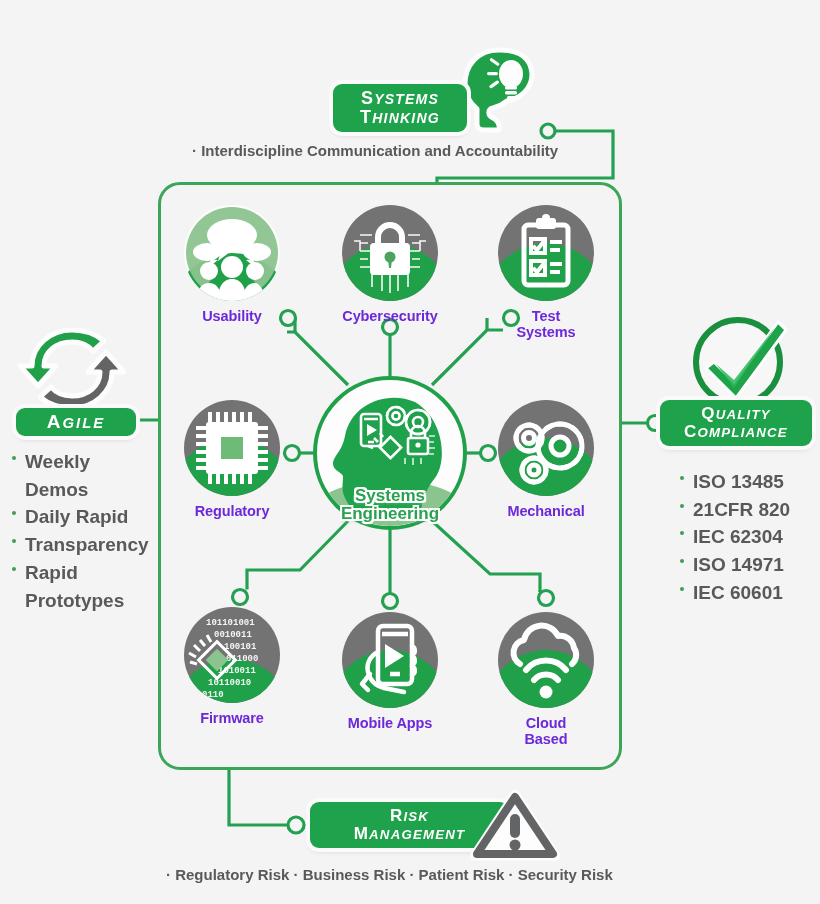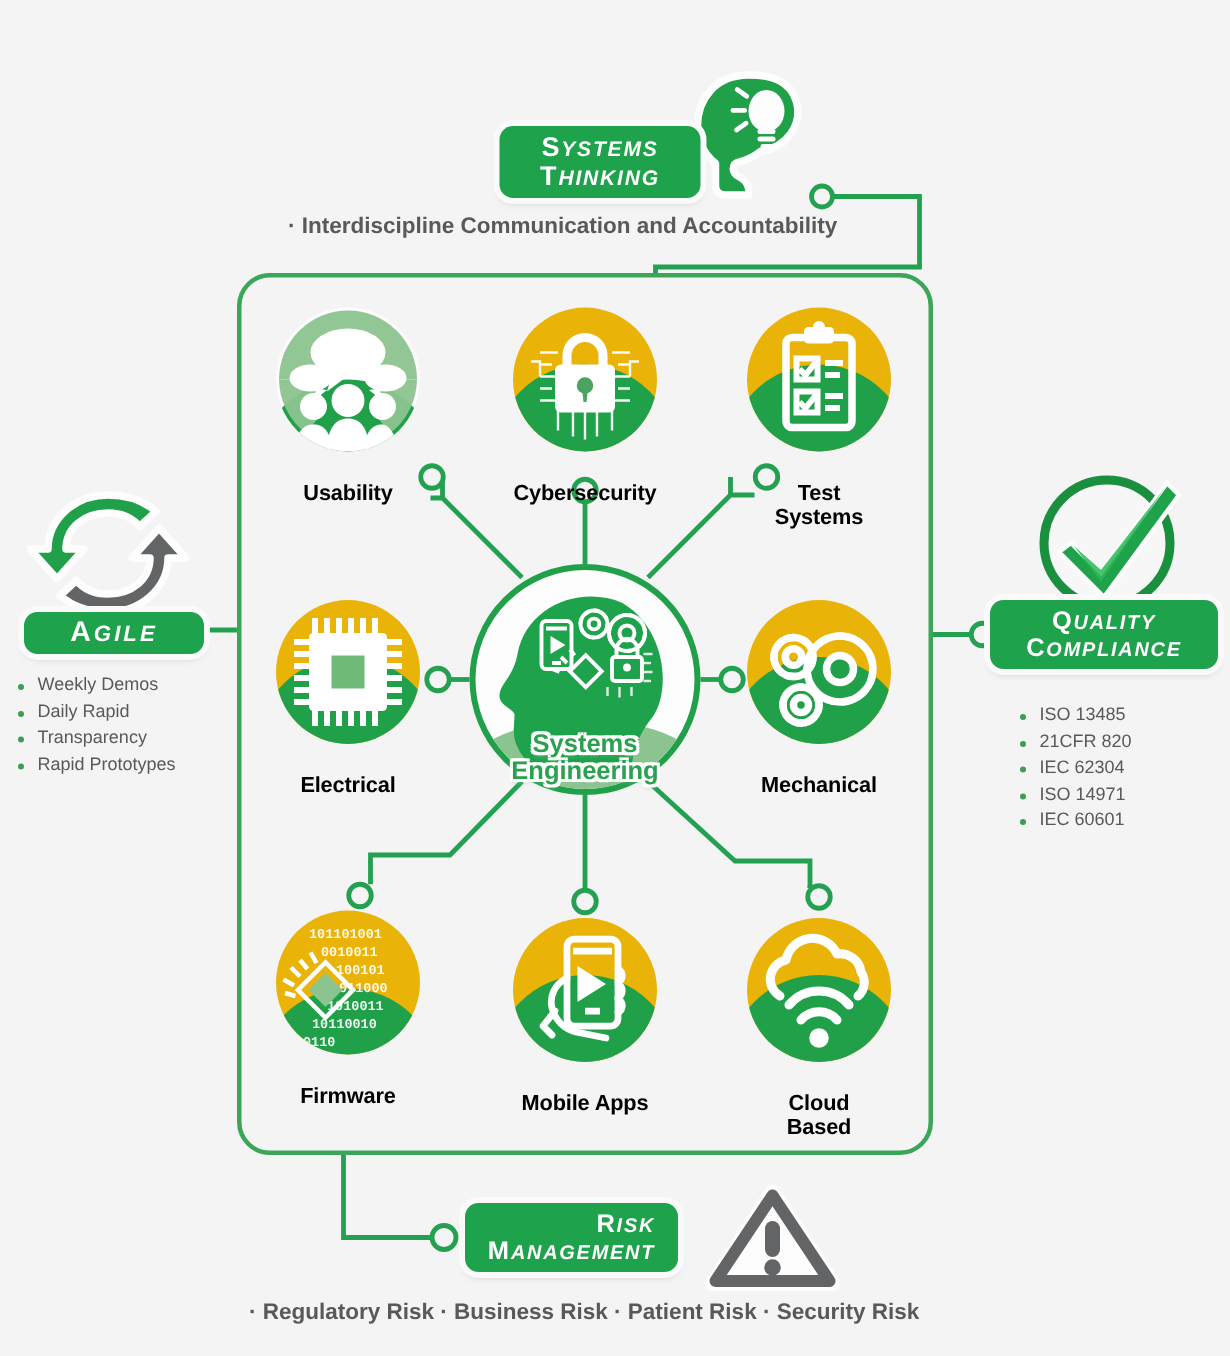--- a/index.html
+++ b/index.html
@@ -20,32 +20,32 @@
   .main-box{
     position:absolute;left:158px;top:182px;width:464px;height:588px;
     border:3px solid #3ba558;border-radius:22px;box-sizing:border-box;
     background:transparent;
   }
 
   
   .node{position:absolute;width:96px;text-align:center;}
   .circle{
     position:relative;width:96px;height:96px;border-radius:50%;
-    background:#eab308;overflow:hidden;
+    background:#737373;overflow:hidden;
     display:flex;align-items:center;justify-content:center;
   }
   .circle .hill{
     position:absolute;left:-14%;bottom:-46px;width:128%;height:104px;
     background:#21a04a;border-radius:50% 50% 0 0 / 62px 62px 0 0;
   }
   .circle.white-bg{background:#fdfdfd;}
   .circle.white-bg .hill{background:#21a04a;bottom:-56px;height:104px;}
   .circle svg{position:relative;z-index:3;display:block;}
   .node-label{
-    margin-top:20px;font-size:14.5px;font-weight:bold;color:#000000;
+    margin-top:7px;font-size:14.5px;font-weight:bold;color:#6d28d9;
     line-height:1.12;letter-spacing:-0.1px;
   }
 
   
   .hub{
     position:absolute;left:313px;top:376px;width:154px;height:154px;
   }
   .hub .hub-circle{
     position:absolute;inset:0;border-radius:50%;
     background:#fdfdfd;border:4px solid #21a04a;box-sizing:border-box;
@@ -71,21 +71,21 @@
     color:#fff;font-weight:bold;text-align:center;
     box-shadow:0 0 0 4px #fafafa, 0 3px 5px rgba(120,120,120,.35);
     letter-spacing:1.2px;
     display:flex;align-items:center;justify-content:center;
     line-height:1.06;
   }
   .badge .b-line{display:block;}
   .smallcaps{font-size:.78em;font-style:italic;}
 
   
-  .bullets{position:absolute;color:#58595b;font-size:12px;font-weight:normal;line-height:1.46;}
+  .bullets{position:absolute;color:#58595b;font-size:19px;font-weight:bold;line-height:1.46;}
   .bullets li{list-style:none;position:relative;padding-left:15px;}
   .bullets li:before{
     content:"";position:absolute;left:2px;top:8px;width:4px;height:4px;
     border-radius:50%;background:#3f9c57;
   }
   .bullets ul{margin:0;padding:0;}
 
   .caption{
     position:absolute;color:#58595b;font-weight:bold;font-size:15px;
     white-space:nowrap;
@@ -217,21 +217,21 @@
   <div class="bullets" style="left:678px;top:452px;width:130px;margin-top:16px;">
     <ul>
       <li>ISO 13485</li>
       <li>21CFR 820</li>
       <li>IEC 62304</li>
       <li>ISO 14971</li>
       <li>IEC 60601</li>
     </ul>
   </div>
 
-  <div class="badge" style="left:310px;top:802px;width:142px;height:46px;font-size:17px;text-align:right;">
+  <div class="badge" style="left:310px;top:802px;width:199px;height:46px;font-size:17px;">
     <div>
       <span class="b-line">R<span class="smallcaps">ISK</span></span>
       <span class="b-line">M<span class="smallcaps">ANAGEMENT</span></span>
     </div>
   </div>
   <div class="deco" style="left:470px;top:790px;width:90px;height:72px;">
     <svg width="90" height="72" viewBox="0 0 90 72">
       <path d="M45 4 L86 66 L4 66 Z" fill="#fdfdfd" stroke="#fdfdfd" stroke-width="9" stroke-linejoin="round"></path>
       <path d="M45 7 L83 64 L7 64 Z" fill="#fdfdfd" stroke="#636466" stroke-width="8" stroke-linejoin="round"></path>
       <rect x="40" y="24" width="10" height="24" rx="5" fill="#636466"></rect>
@@ -354,21 +354,21 @@
               <rect x="72" y="50" width="12" height="4"></rect>
             <rect x="72" y="58" width="12" height="4"></rect>
               <rect x="72" y="66" width="12" height="4"></rect>
           </g>
           <rect x="22" y="22" width="52" height="52" rx="3"></rect>
         </g>
         <rect x="37" y="37" width="22" height="22" fill="#6fba77"></rect>
       </svg>
     </div>
     <div class="node-label">
-      <span>Electrical</span>
+      <span>Regulatory</span>
     </div>
   </div>
 
   <div class="node" style="left:498px;top:400px;">
     <div class="circle">
       <div class="hill"></div>
       <svg width="96" height="96" viewBox="0 0 96 96">
         <g fill="none" stroke="#ffffff" stroke-width="5">
           <path d="M62 24 a22 22 0 1 1 -0.1 0" stroke-dasharray="7 5.2"></path>
           <circle cx="62" cy="46" r="22"></circle>

